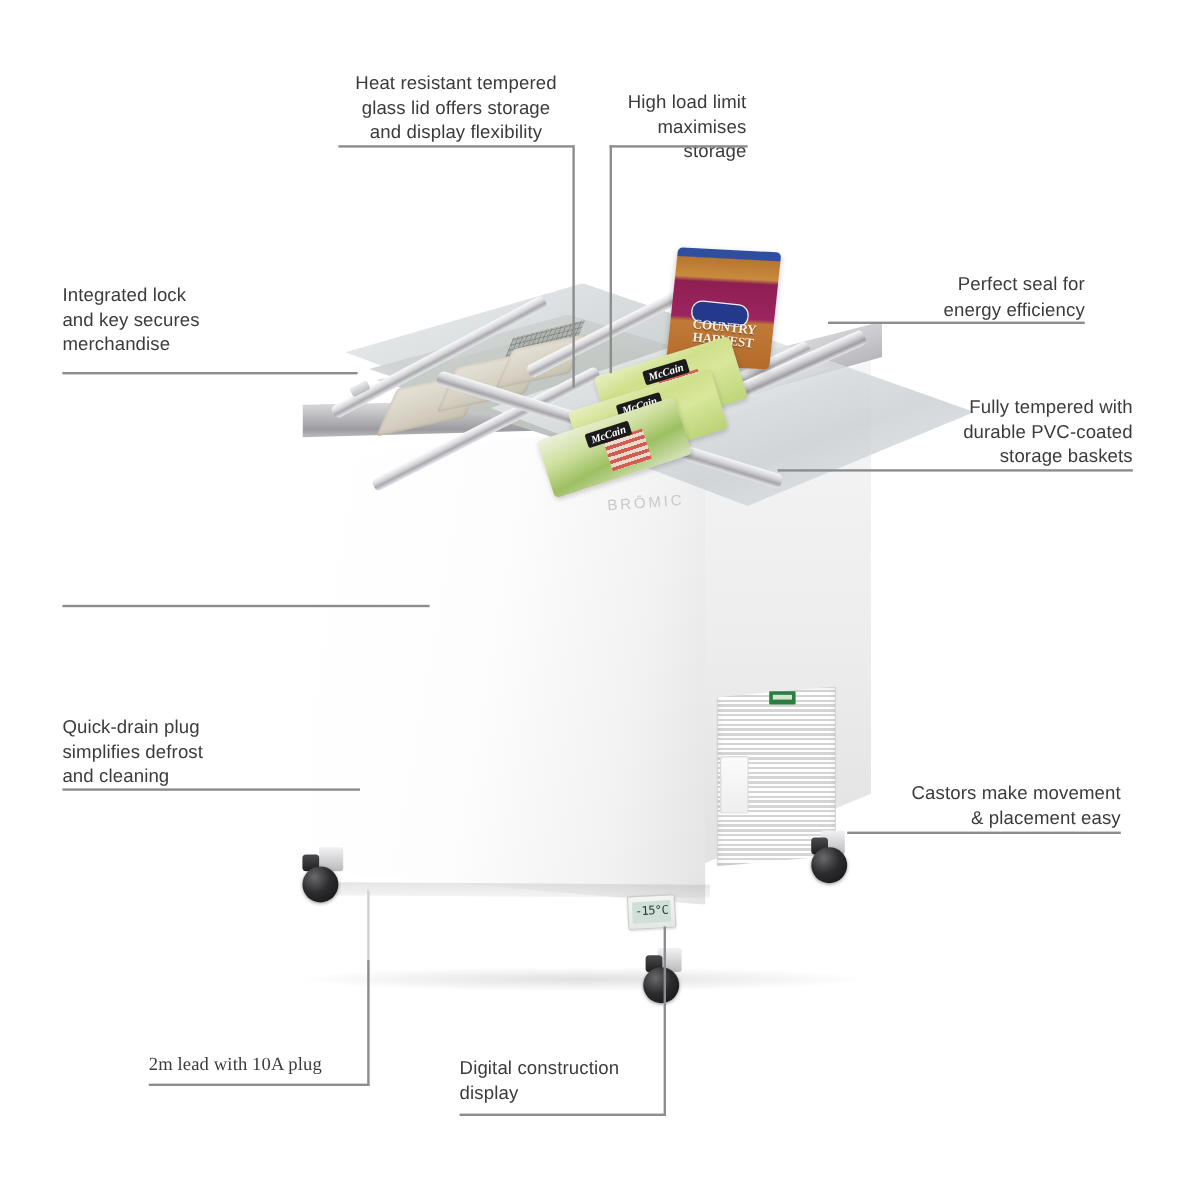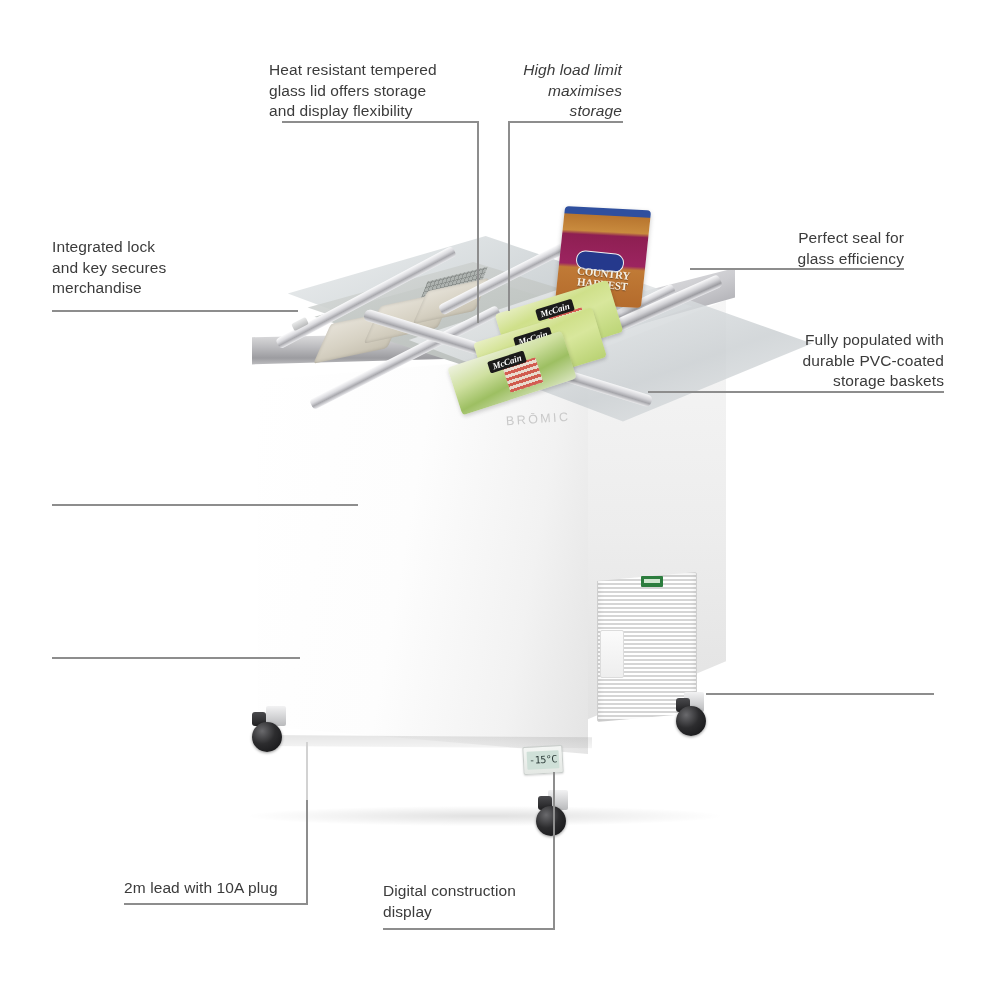--- a/index.html
+++ b/index.html
@@ -427,53 +427,58 @@
     </div>
 
     <div class="castor">
       <div class="castor-bracket" style="left:684px; top:692px;"></div>
       <div class="castor-fork" style="left:676px; top:698px;"></div>
       <div class="castor-wheel" style="left:676px; top:706px;"></div>
     </div>
 
   </div>
 
-  <div class="callout left" style="left:269px; top:60px; width:180px;">Heat resistant tempered
+  <div class="callout left" style="left:290px; top:60px; width:180px;text-align:center;">Heat resistant tempered
 glass lid offers storage
 and display flexibility</div>
   <div class="lead-h" style="left:282px; top:121px; width:196px;"></div>
   <div class="lead-v" style="left:477px; top:121px; height:202px;"></div>
 
-  <div class="callout right" style="left:470px; top:60px; width:152px;font-style:italic;">High load limit
+  <div class="callout right" style="left:470px; top:76px; width:152px;">High load limit
 maximises
 storage</div>
   <div class="lead-h" style="left:508px; top:121px; width:115px;"></div>
   <div class="lead-v" style="left:508px; top:121px; height:190px;"></div>
 
   <div class="callout left" style="left:52px; top:237px; width:180px;">Integrated lock
 and key secures
 merchandise</div>
   <div class="lead-h" style="left:52px; top:310px; width:246px;"></div>
 
   <div class="callout right" style="left:742px; top:228px; width:162px;">Perfect seal for
-glass efficiency</div>
+energy efficiency</div>
   <div class="lead-h" style="left:690px; top:268px; width:214px;"></div>
 
-  <div class="callout right" style="left:742px; top:330px; width:202px;">Fully populated with
+  <div class="callout right" style="left:742px; top:330px; width:202px;">Fully tempered with
 durable PVC-coated
 storage baskets</div>
   <div class="lead-h" style="left:648px; top:391px; width:296px;"></div>
 
   <div class="lead-h" style="left:52px; top:504px; width:306px;"></div>
 
+  <div class="callout left" style="left:52px; top:597px; width:180px;">Quick-drain plug
+simplifies defrost
+and cleaning</div>
   <div class="lead-h" style="left:52px; top:657px; width:248px;"></div>
 
+  <div class="callout right" style="left:742px; top:652px; width:192px;">Castors make movement
+&amp; placement easy</div>
   <div class="lead-h" style="left:706px; top:693px; width:228px;"></div>
 
-  <div class="callout left" style="left:124px; top:878px; width:220px;">2m lead with 10A plug</div>
+  <div class="callout left" style="left:124px; top:878px; width:220px;font-family:Liberation Serif, serif;">2m lead with 10A plug</div>
   <div class="lead-h" style="left:124px; top:903px; width:184px;"></div>
   <div class="lead-v" style="left:306px; top:800px; height:104px;"></div>
 
   <div class="callout left" style="left:383px; top:881px; width:180px;">Digital construction
 display</div>
   <div class="lead-h" style="left:383px; top:928px; width:172px;"></div>
   <div class="lead-v" style="left:553px; top:772px; height:157px;"></div>
 
 </div>
 

